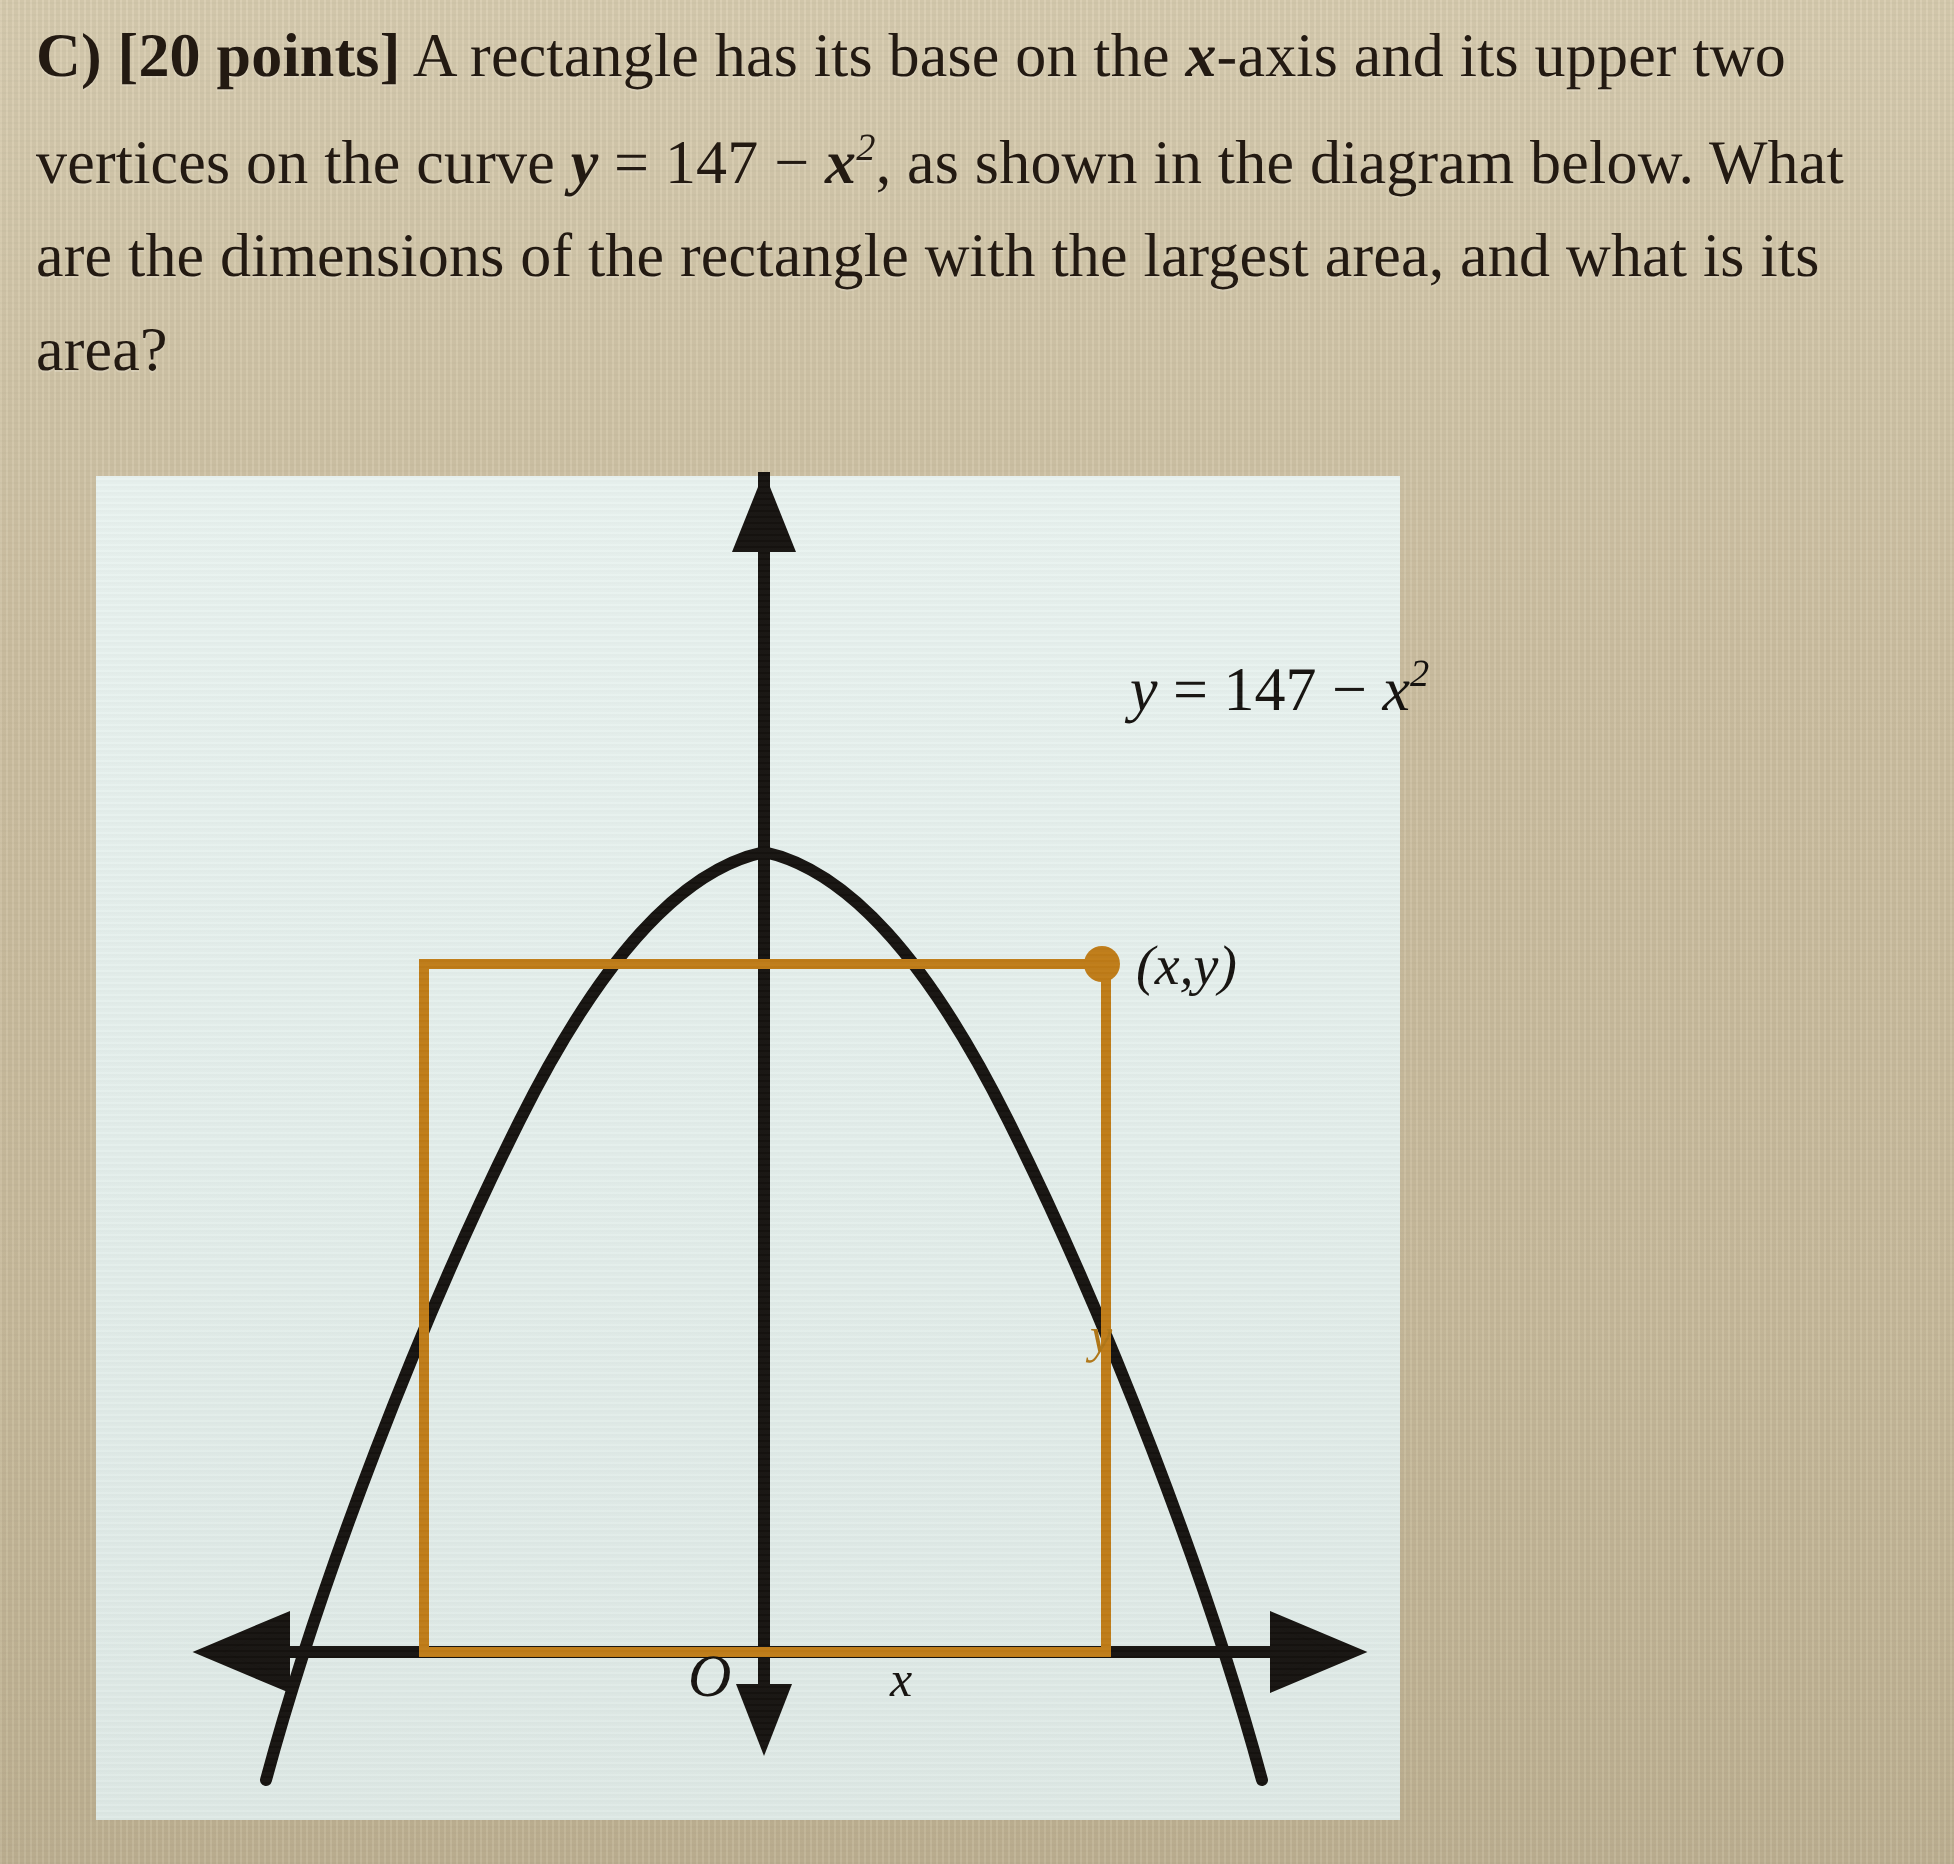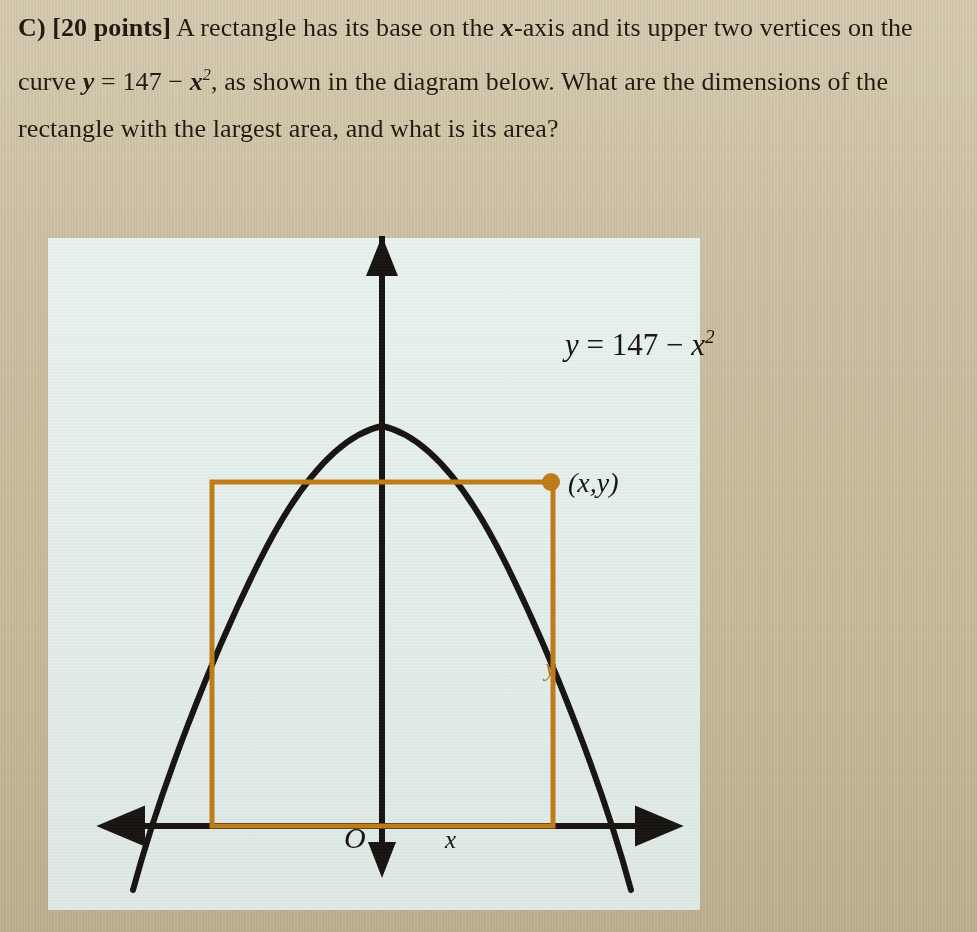--- a/index.html
+++ b/index.html
@@ -36,21 +36,21 @@
     opacity: 0.55;
   }
 
   
   .statement {
     position: absolute;
     left: 18px;
     top: 4px;
     width: 944px;
     color: #231a12;
-    font-size: 26px;
+    font-size: 31px;
     line-height: 47px;
     letter-spacing: 0.1px;
     text-shadow: 0 1px 0 rgba(255,255,255,0.18);
   }
   .statement .bold {
     font-weight: bold;
   }
   .mathbold {
     font-style: italic;
     font-weight: bold;

